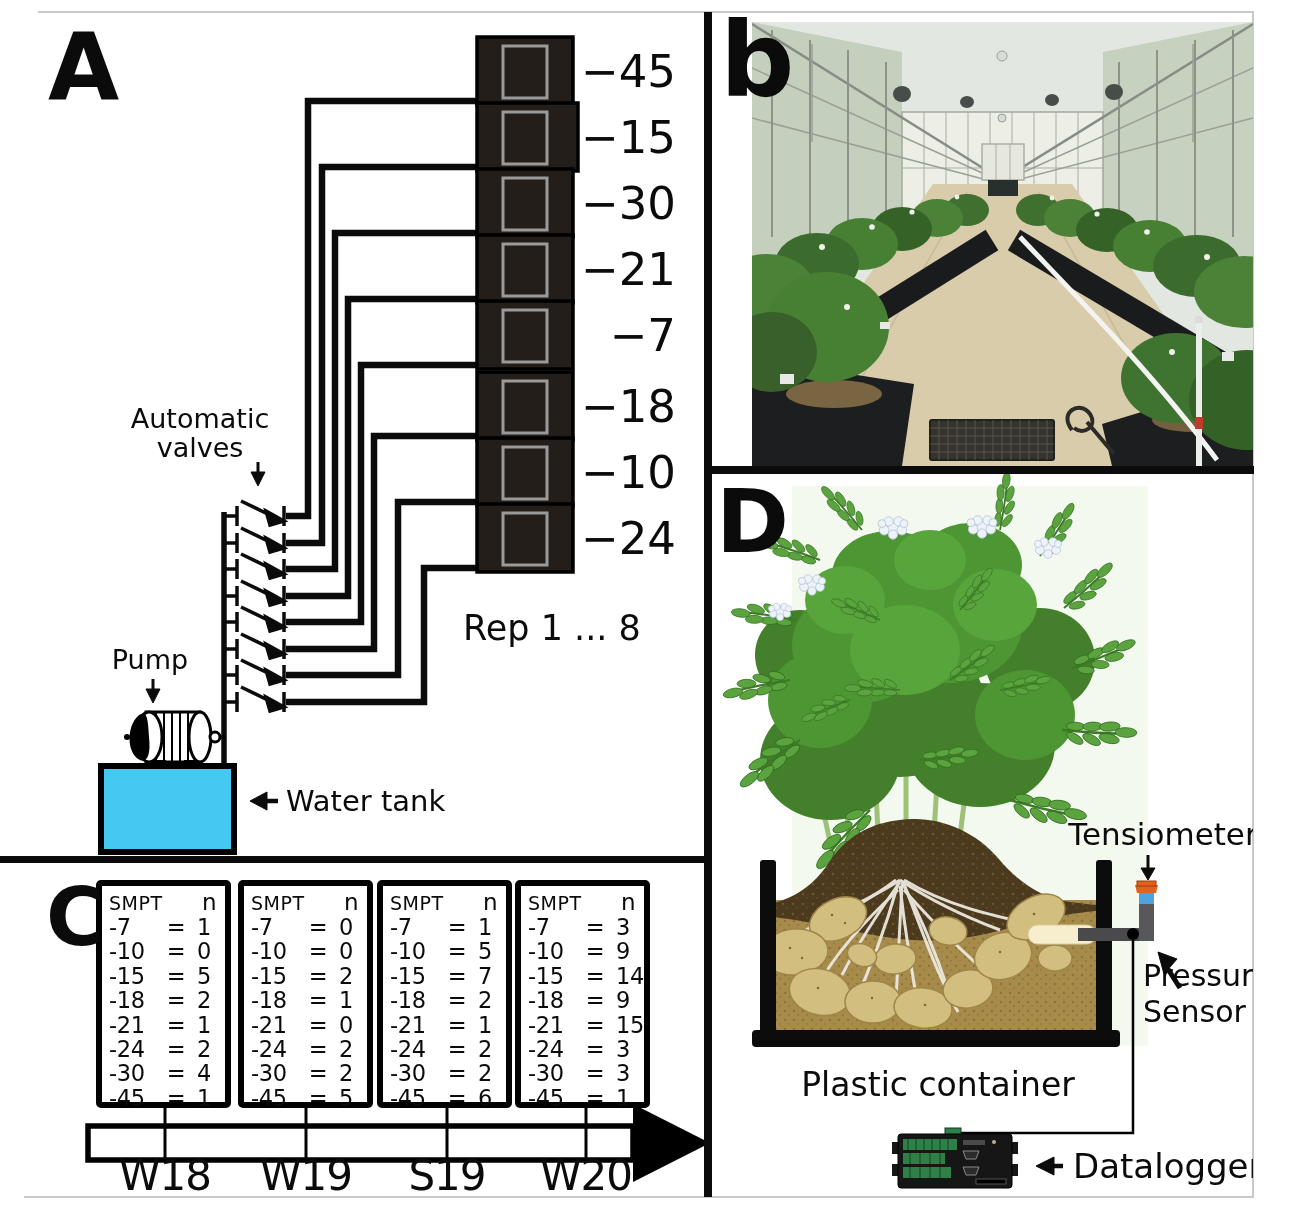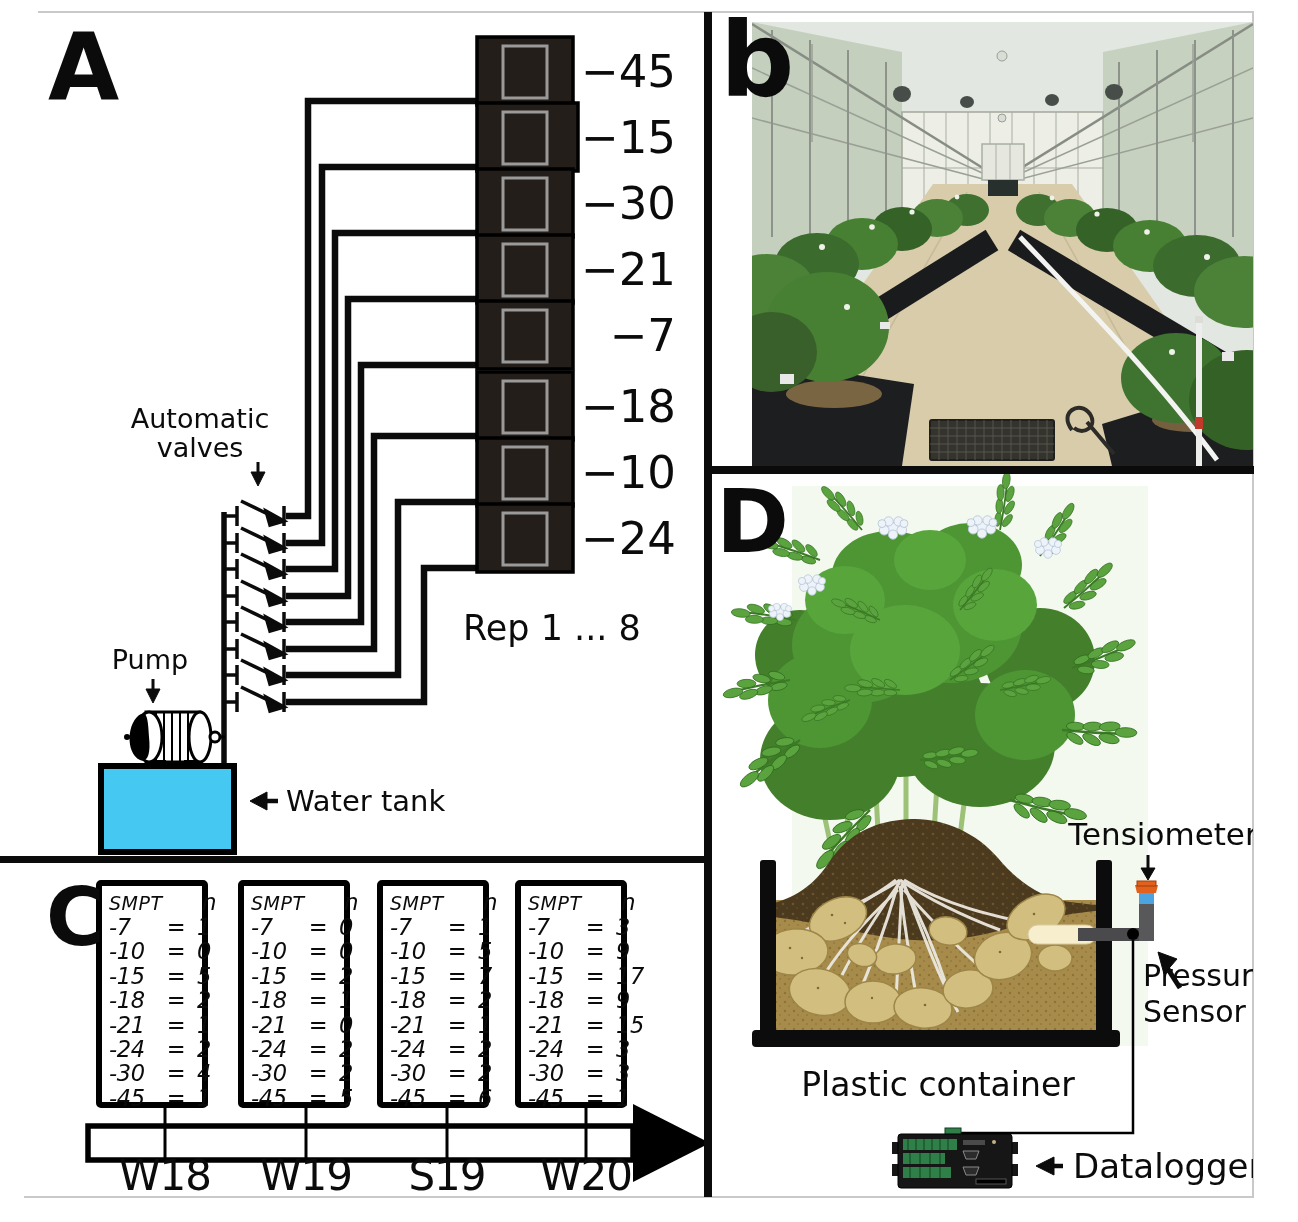--- a/index.html
+++ b/index.html
@@ -4,22 +4,22 @@
 <style>
   html,body{margin:0;padding:0;background:#fff;}
   #fig{position:relative;width:1298px;height:1222px;background:#ffffff;overflow:hidden;
        font-family:"DejaVu Sans",sans-serif;color:#0b0b0b;}
   svg{position:absolute;display:block;}
   .hairline{position:absolute;background:#c9c9c9;}
   .blkdiv{position:absolute;background:#0b0b0b;}
   .plabel{position:absolute;font-weight:bold;line-height:1;color:#0b0b0b;
           font-family:"DejaVu Sans",sans-serif;}
   #panelC-tables{position:absolute;left:0;top:863px;width:708px;height:333px;}
-  .ctable{position:absolute;top:17px;width:112px;height:228px;box-sizing:border-box;
-          border:6px solid #000;border-radius:5px;background:#fff;padding:3px 0 0 7px;font-style:italic;}
+  .ctable{position:absolute;top:17px;width:135px;height:228px;box-sizing:border-box;
+          border:6px solid #000;border-radius:5px;background:#fff;padding:3px 0 0 7px;}
   .thead,.trow{display:grid;grid-template-columns:56px 22px 1fr;align-items:baseline;}
   .thead{height:25px;}
   .thead .th-s{font-size:19px;letter-spacing:.5px;}
   .thead .th-n{font-size:23px;padding-left:15px;}
   .trow{height:24.4px;font-size:22.5px;letter-spacing:-0.4px;white-space:nowrap;}
   .trow .eq{text-align:center;}
   .trow .nv{padding-left:10px;}
   text{font-family:"DejaVu Sans",sans-serif;fill:#0b0b0b;}
   .narrow{font-family:"Liberation Sans",sans-serif;letter-spacing:-1px;}
 </style>
@@ -497,21 +497,21 @@
           <span class="nv">3</span>
         </div>
       <div class="trow">
           <span>-10</span>
           <span class="eq">=</span>
           <span class="nv">9</span>
         </div>
       <div class="trow">
           <span>-15</span>
           <span class="eq">=</span>
-          <span class="nv">17</span>
+          <span class="nv">14</span>
         </div>
       <div class="trow">
           <span>-18</span>
           <span class="eq">=</span>
           <span class="nv">9</span>
         </div>
       <div class="trow">
           <span>-21</span>
           <span class="eq">=</span>
           <span class="nv">15</span>

